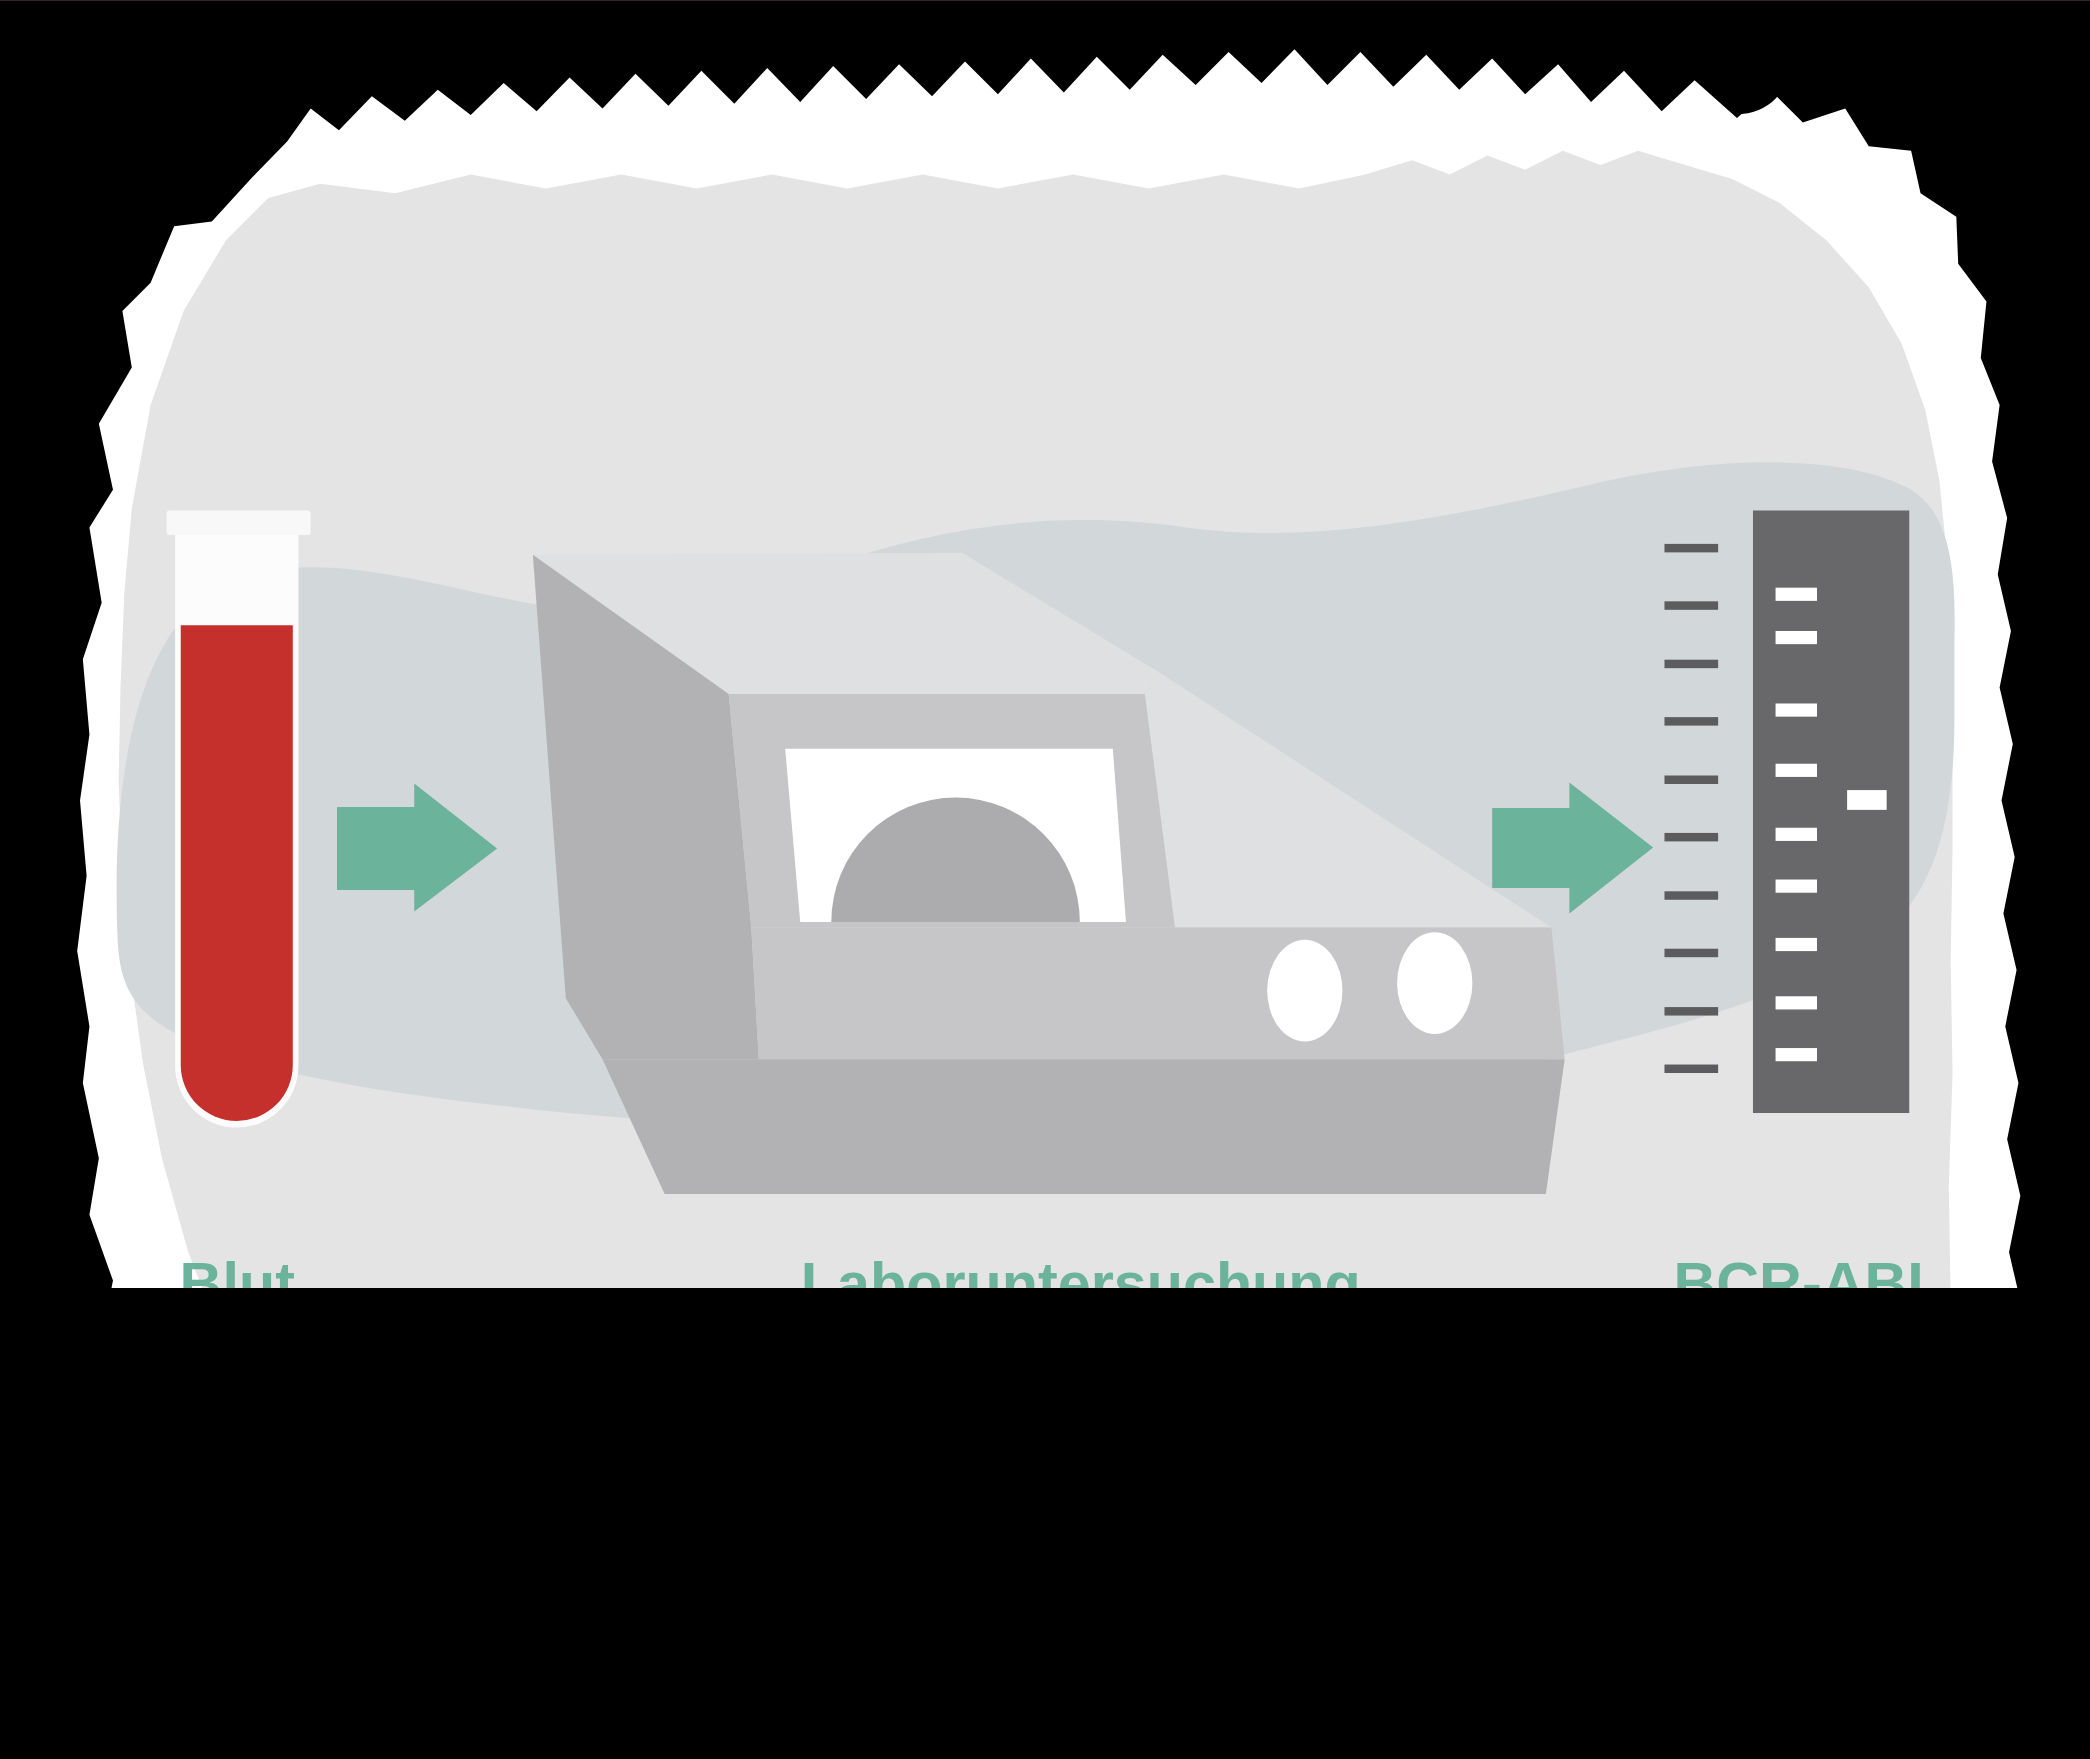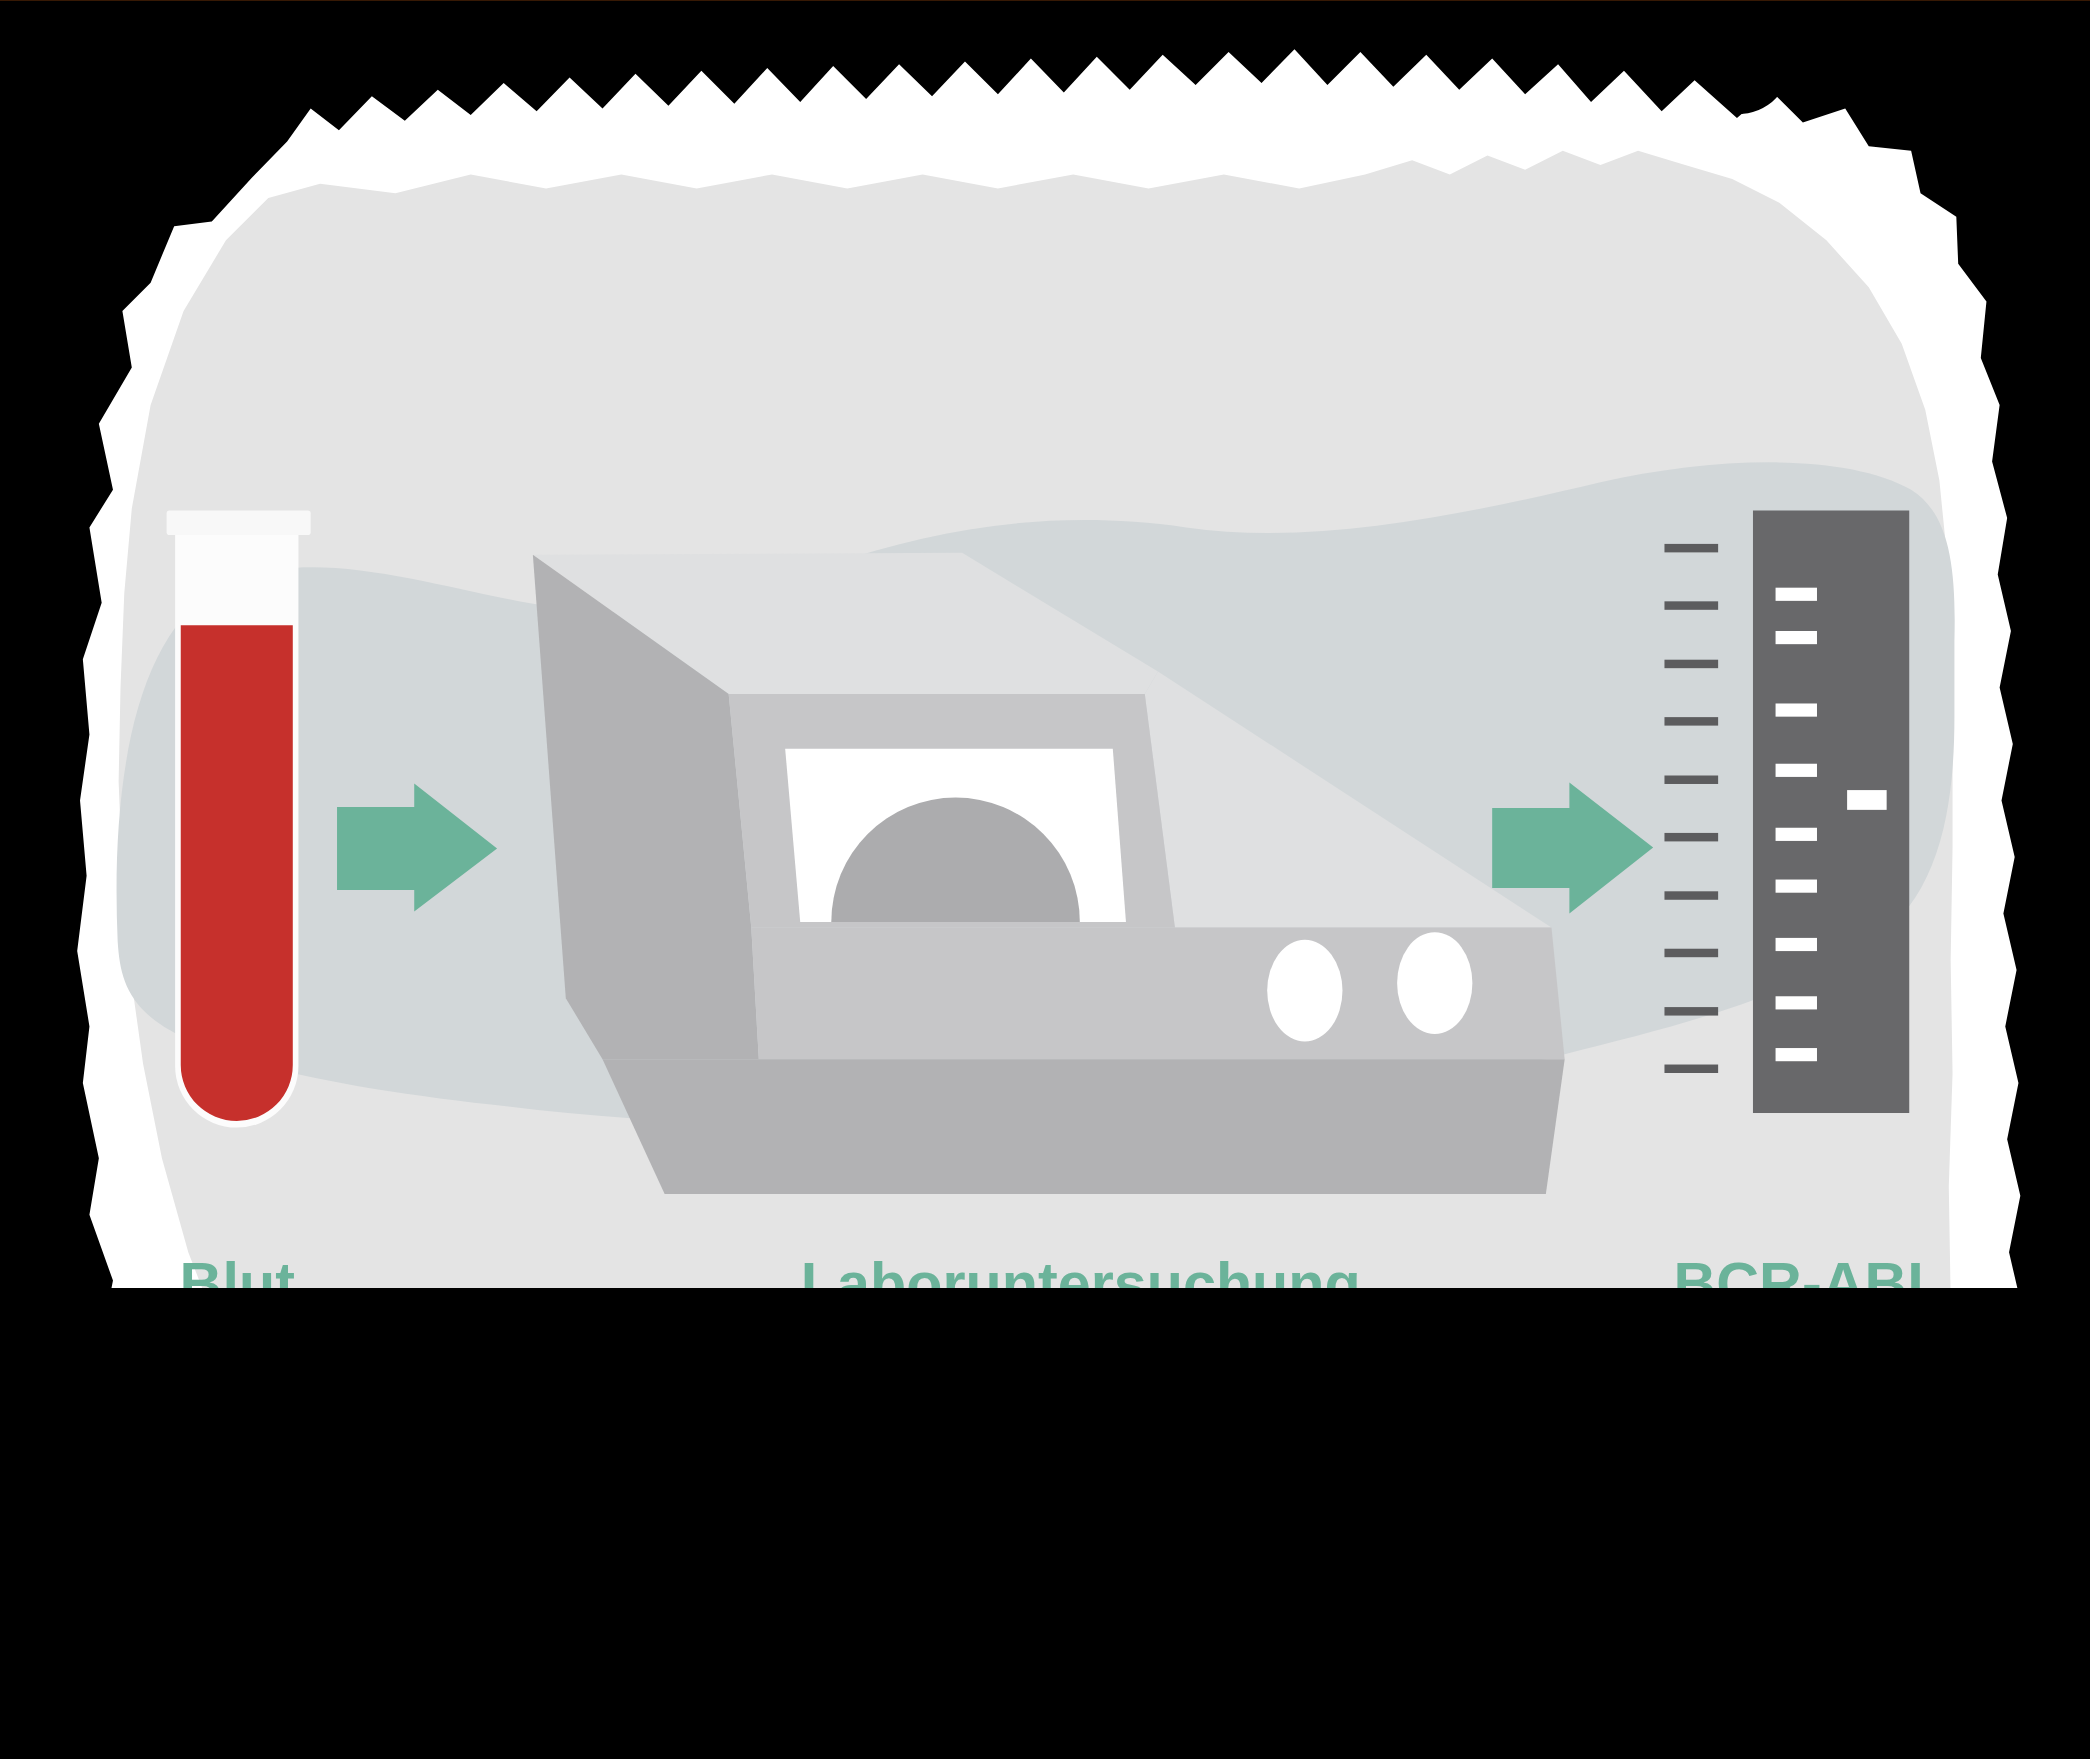--- a/index.html
+++ b/index.html
@@ -1,16 +1,16 @@
 <!DOCTYPE html>
 <html style="--white-paper: #ffffff; --paper: #e4e4e4; --band: #d2d7d9; --red: #c6302c; --green: #6bb39a; --tube-white: #fcfcfc; --cap-white: #f8f8f8; --machine-light: #dfe0e1; --machine-mid: #c6c6c8; --machine-dark: #b2b2b4; --dome: #acacae; --screen: #ffffff; --bar: #68686a; --tick: #5c5c5e;font-size:15px"><head>
 <meta charset="utf-8">
 <style>
   html,body{margin:0;padding:0;background:#000;}
-  .stage{position:relative;width:2090px;height:1288px;background:#f97316;overflow:hidden;}
+  .stage{position:relative;width:2090px;height:1288px;background:#fca5a5;overflow:hidden;}
   svg{position:absolute;left:0;top:0;}
   .c-white-paper{fill:var(--white-paper);}
   .c-paper{fill:var(--paper);}
   .c-band{fill:var(--band);}
   .c-black{fill:#000;}
   .c-red{fill:var(--red);}
   .c-green{fill:var(--green);}
   .c-tube{fill:var(--tube-white);}
   .c-cap{fill:var(--cap-white);}
   .c-mlight{fill:var(--machine-light);}

